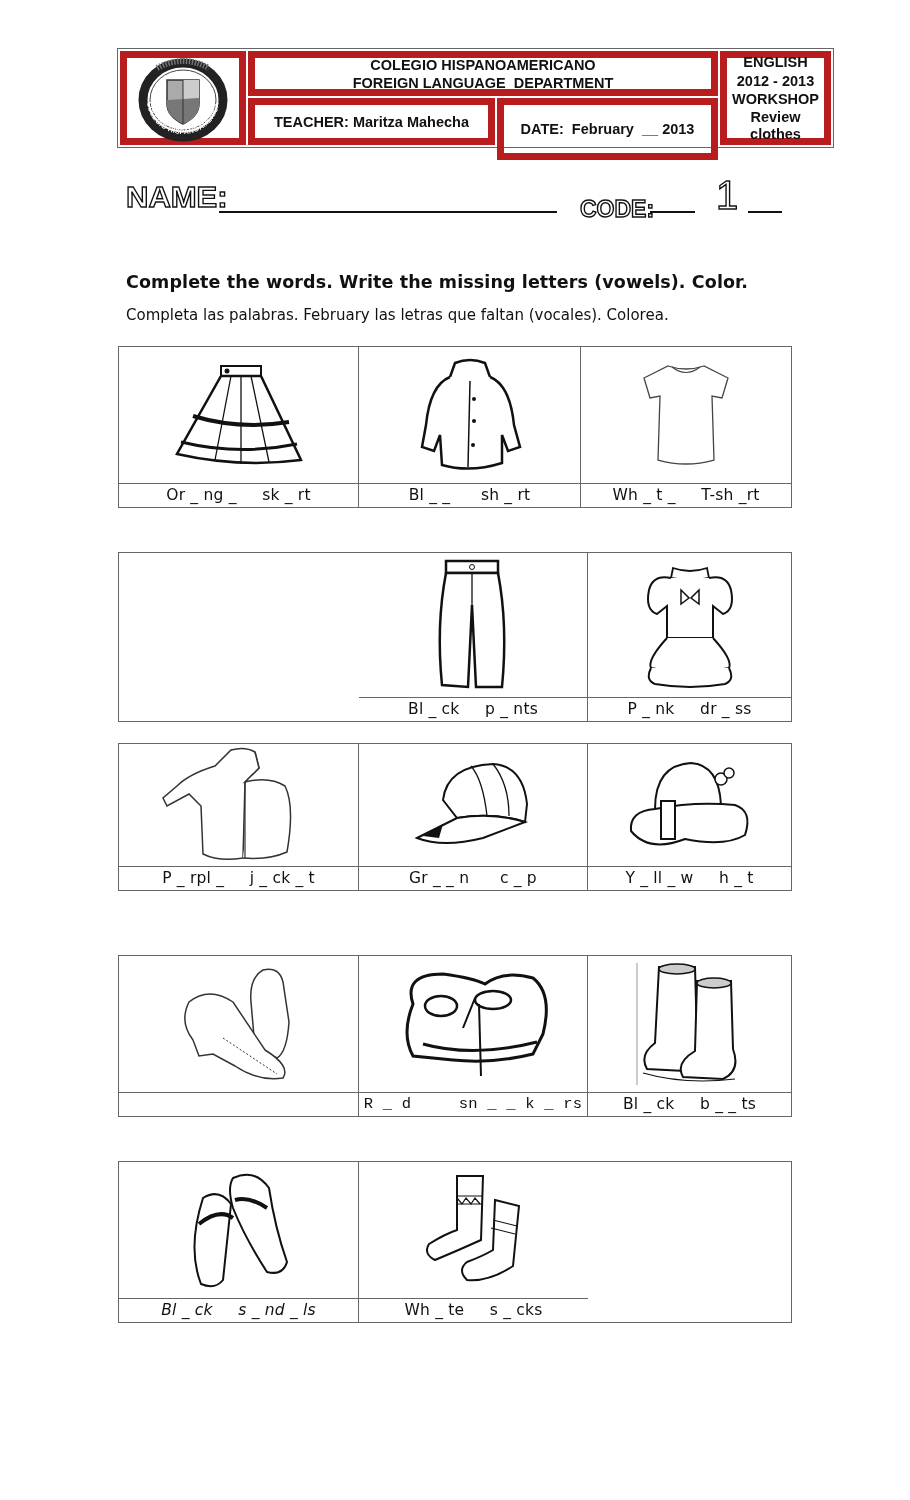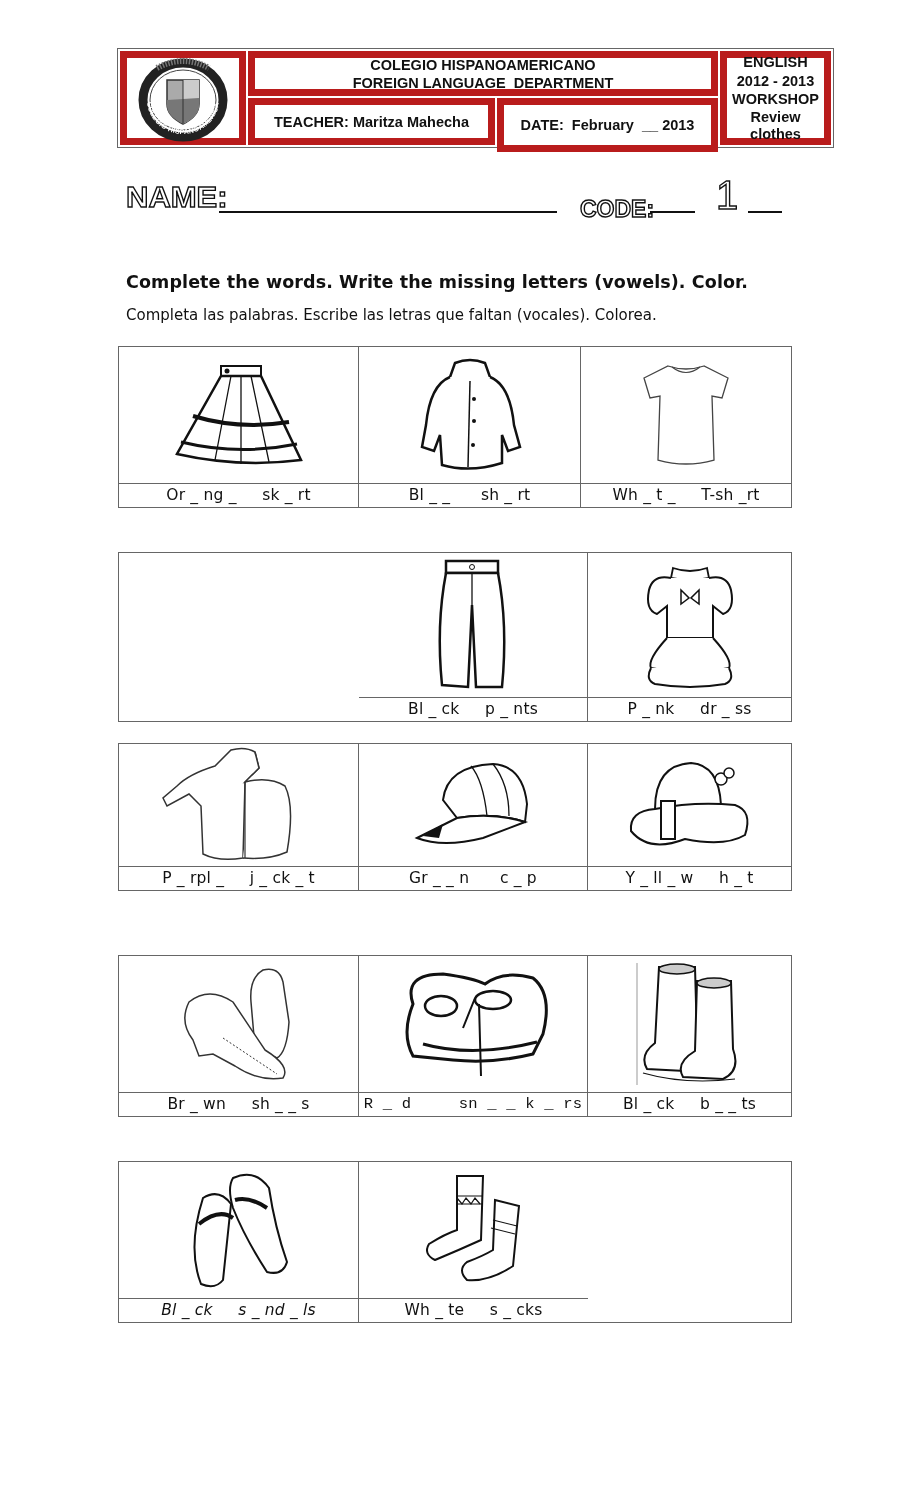--- a/index.html
+++ b/index.html
@@ -4,21 +4,21 @@
 <style>
   html, body { margin: 0; padding: 0; background: #ffffff; }
   body { width: 910px; height: 1500px; position: relative; overflow: hidden; font-family: "Liberation Sans", sans-serif; color: #111; }
 
   
   .hdr-outer { position: absolute; left: 117px; top: 48px; width: 717px; height: 100px; border: 1px solid #666; box-sizing: border-box; }
   .hdr-cell { position: absolute; border: 7px solid #b91c1c; box-sizing: border-box; display: flex; align-items: center; justify-content: center; text-align: center; font-weight: bold; font-family: "Liberation Sans", sans-serif; }
   .hdr-logo { left: 2px; top: 2px; width: 126px; height: 94px; }
   .hdr-school { left: 130px; top: 2px; width: 470px; height: 45px; font-size: 14.5px; line-height: 18px; flex-direction: column; }
   .hdr-teacher { left: 130px; top: 49px; width: 247px; height: 47px; font-size: 14.5px; }
-  .hdr-date { left: 379px; top: 49px; width: 221px; height: 54px; font-size: 14.5px; }
+  .hdr-date { left: 379px; top: 49px; width: 221px; height: 62px; font-size: 14.5px; }
   .hdr-right { left: 602px; top: 2px; width: 111px; height: 94px; font-size: 14.5px; line-height: 18.5px; flex-direction: column; }
 
   
   .outline-word { font-family: "Liberation Sans", sans-serif; font-weight: bold; color: #fff; -webkit-text-stroke: 1.4px #111; letter-spacing: 0px; position: absolute; }
   .name-label { left: 126px; top: 180px; font-size: 31px; transform: scaleY(0.95); }
   .code-label { left: 580px; top: 186px; font-size: 23px; margin-top: 10px; }
   .blank-line { position: absolute; height: 2px; background: #111; }
   .code-digit { position: absolute; left: 716px; top: 173px; font-size: 40px; font-weight: normal; font-family: "Liberation Sans", sans-serif; color: #fff; -webkit-text-stroke: 1.4px #111; }
 
   
@@ -74,21 +74,21 @@
 </div>
 
 <div class="outline-word name-label">NAME:</div>
 <div class="blank-line" style="left:219px; top:211px; width:338px;"></div>
 <div class="outline-word code-label">CODE:</div>
 <div class="blank-line" style="left:650px; top:211px; width:45px;"></div>
 <div class="code-digit">1</div>
 <div class="blank-line" style="left:748px; top:211px; width:34px;"></div>
 
 <div class="instr-en">Complete the words. Write the missing letters (vowels). Color.</div>
-<div class="instr-es">Completa las palabras. Escribe las letras que faltan (vocales). Colorea.</div>
+<div class="instr-es">Completa las palabras. February las letras que faltan (vocales). Colorea.</div>
 
 <div class="grid-row" style="top:346px; height:162px;">
   <div class="cell" style="left:0; width:240px; height:160px;">
     <div class="pic" style="height:136px;">
       <svg width="140" height="110" viewBox="0 0 140 110">
         <rect x="52" y="6" width="40" height="10" fill="#fff" stroke="#111" stroke-width="2"></rect>
         <circle cx="58" cy="11" r="2.5" fill="#111"></circle>
         <path d="M 52 16 L 92 16 L 132 100 Q 70 108 8 94 Z" fill="#fff" stroke="#111" stroke-width="2.5"></path>
         <path d="M 24 56 Q 70 70 120 62" fill="none" stroke="#111" stroke-width="4"></path>
         <path d="M 12 82 Q 70 96 128 84" fill="none" stroke="#111" stroke-width="3"></path>
@@ -185,21 +185,20 @@
 
 <div class="grid-row" style="top:955px; height:162px;">
   <div class="cell" style="left:0; width:240px; height:160px;">
     <div class="pic" style="height:136px;">
       <svg width="120" height="125" viewBox="0 0 120 125">
         <path d="M 84 8 Q 100 4 104 20 L 110 60 Q 108 90 98 96 L 76 86 L 72 40 Q 70 16 84 8 Z" fill="#fff" stroke="#333" stroke-width="1.5"></path>
         <path d="M 10 40 Q 30 24 54 40 L 86 88 Q 112 104 104 116 Q 80 120 56 104 L 34 92 L 20 94 L 14 78 Q 0 60 10 40 Z" fill="#fff" stroke="#333" stroke-width="1.5"></path>
         <path d="M 44 76 L 98 112" stroke="#333" stroke-width="1" stroke-dasharray="2 2"></path>
       </svg>
     </div>
-    <div class="label" style="height:24px;">Br _ wn     sh _ _ s</div>
   </div>
   <div class="cell" style="left:240px; width:229px; height:160px;">
     <div class="pic" style="height:136px;">
       <svg width="160" height="120" viewBox="0 0 160 120">
         <path d="M 20 40 Q 10 10 50 10 Q 80 14 92 20 Q 110 6 140 14 Q 160 30 150 70 L 140 90 Q 100 100 60 96 L 20 92 Q 8 70 20 40 Z" fill="#fff" stroke="#111" stroke-width="3"></path>
         <ellipse cx="48" cy="42" rx="16" ry="10" fill="#fff" stroke="#111" stroke-width="2.5"></ellipse>
         <ellipse cx="100" cy="36" rx="18" ry="9" fill="#fff" stroke="#111" stroke-width="2.5"></ellipse>
         <path d="M 30 80 Q 80 94 144 78" fill="none" stroke="#111" stroke-width="3"></path>
         <path d="M 82 34 L 70 64 M 86 40 L 88 112" stroke="#111" stroke-width="2"></path>
       </svg>

